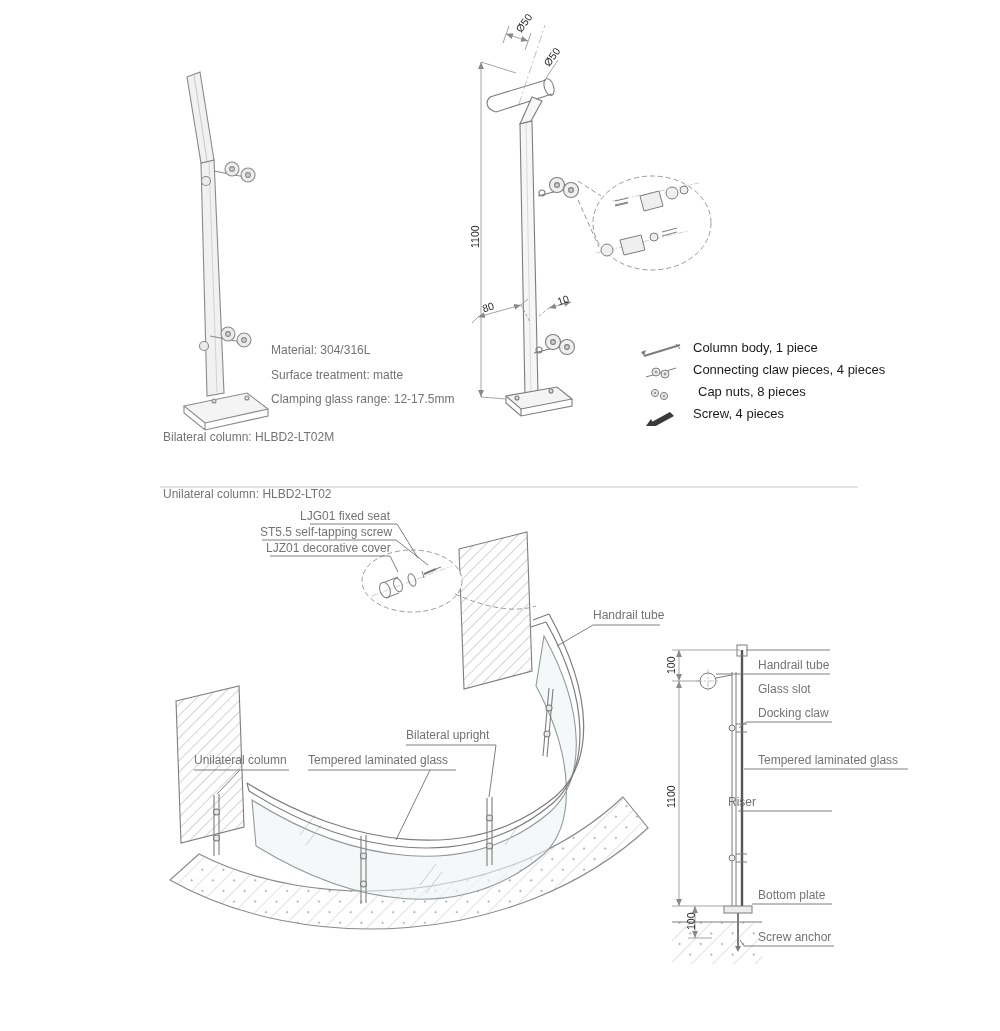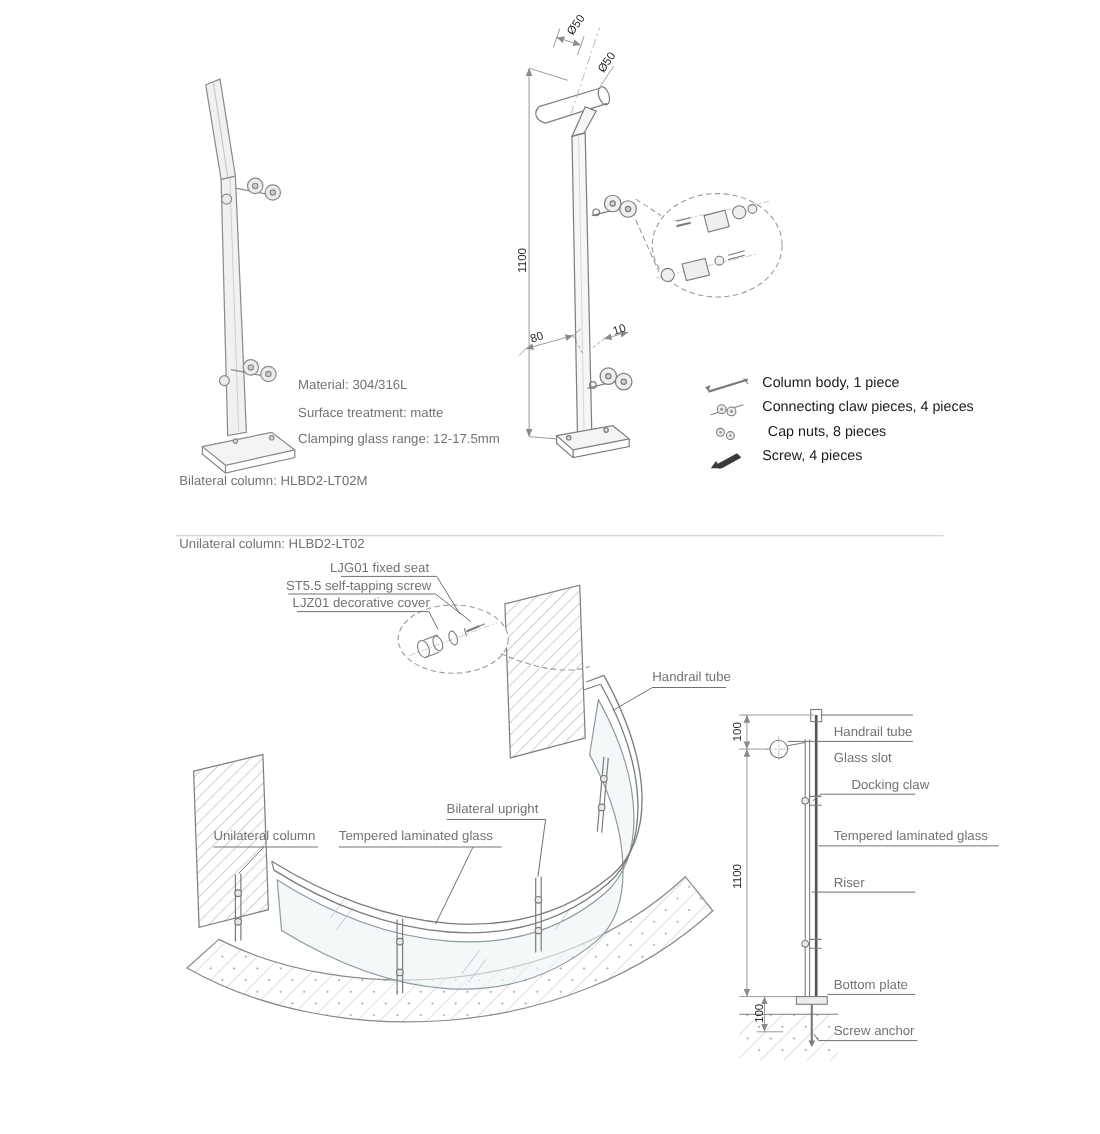--- a/index.html
+++ b/index.html
@@ -270,23 +270,23 @@
   <span class="t" style="left:300px;top:510px;">LJG01 fixed seat</span>
   <span class="t" style="left:260px;top:526px;">ST5.5 self-tapping screw</span>
   <span class="t" style="left:266px;top:542px;">LJZ01 decorative cover</span>
   <span class="t" style="left:593px;top:609px;">Handrail tube</span>
   <span class="t" style="left:406px;top:729px;">Bilateral upright</span>
   <span class="t" style="left:194px;top:754px;">Unilateral column</span>
   <span class="t" style="left:308px;top:754px;">Tempered laminated glass</span>
 
   <span class="t" style="left:758px;top:635px;margin-top:48px;">Glass slot</span>
   <span class="t" style="left:758px;top:659px;">Handrail tube</span>
-  <span class="t" style="left:758px;top:707px;margin-left:16px;">Docking claw</span>
+  <span class="t" style="left:758px;top:707px;">Docking claw</span>
   <span class="t" style="left:758px;top:754px;">Tempered laminated glass</span>
-  <span class="t" style="left:758px;top:796px;">Riser</span>
+  <span class="t" style="left:728px;top:796px;">Riser</span>
   <span class="t" style="left:758px;top:889px;">Bottom plate</span>
   <span class="t" style="left:758px;top:931px;">Screw anchor</span>
 
   <span class="dim" style="left:666px;top:674px;transform:rotate(-90deg);">100</span>
   <span class="dim" style="left:666px;top:808px;transform:rotate(-90deg);">1100</span>
   <span class="dim" style="left:686px;top:930px;transform:rotate(-90deg);">100</span>
 
 </div>
 
 </body></html>

